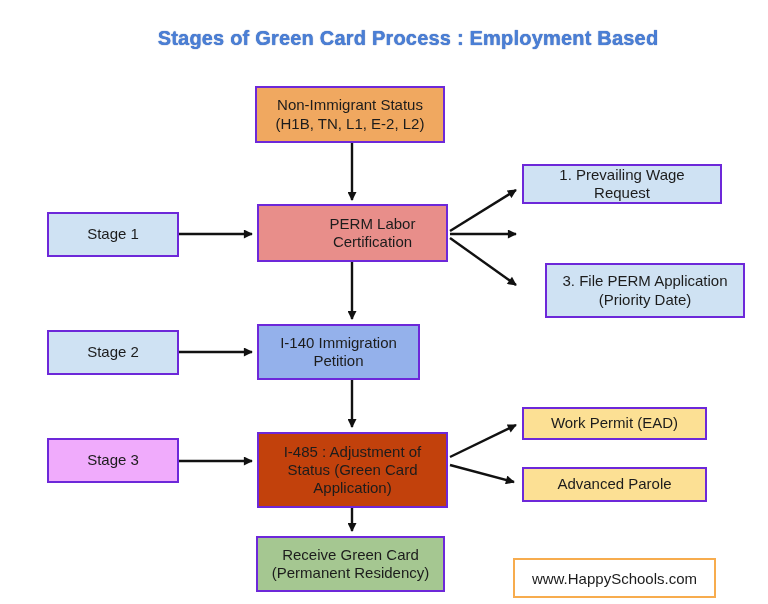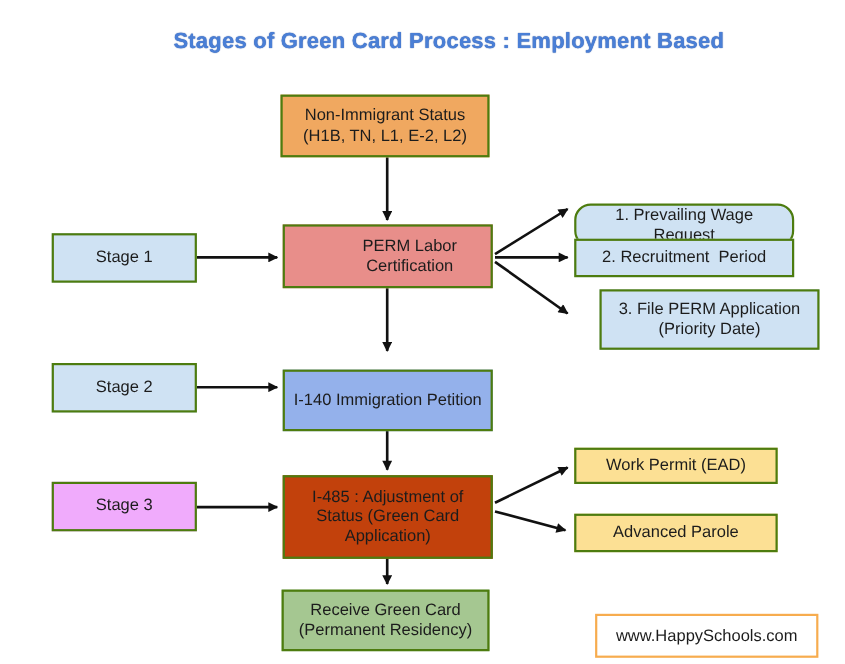--- a/index.html
+++ b/index.html
@@ -19,21 +19,21 @@
     text-align: center;
     font-size: 20px;
     font-weight: bold;
     letter-spacing: 0.2px;
     text-shadow: 0 0 1px #1a4496;
     padding-left: 24px;
   }
   .node {
     position: absolute;
     box-sizing: border-box;
-    border: 2px solid #4d7c0f;
+    border: 2px solid #6d28d9;
     display: flex;
     align-items: center;
     justify-content: center;
     text-align: center;
     white-space: pre-wrap;
     font-size: 15px;
     line-height: 1.22;
     color: #1c1c1c;
     padding: 1px 4px;
   }
@@ -85,42 +85,41 @@
     </g>
   </svg>
 
   <div class="node" style="left: 255px; top: 86px; width: 190px; height: 57px; background: rgb(240, 168, 96);">Non-Immigrant Status
 (H1B, TN, L1, E-2, L2)</div>
 
   <div class="node" style="left: 47px; top: 212px; width: 132px; height: 45px; background: rgb(207, 226, 243);">Stage 1</div>
 
   <div class="node" style="left: 257px; top: 204px; width: 191px; height: 58px; background: rgb(232, 142, 138); padding-left: 44px;">PERM Labor Certification</div>
 
-  <div class="node" style="left: 522px; top: 185px; width: 200px; height: 40px; background: rgb(207, 226, 243); border-radius: 15px;">1. Prevailing Wage
+  <div class="node" style="left: 522px; top: 164px; width: 200px; height: 40px; background: rgb(207, 226, 243);">1. Prevailing Wage
 Request</div>
 
-  <div class="node" style="left: 522px; top: 217px; width: 200px; height: 35px; background: rgb(207, 226, 243);">2. Recruitment  Period</div>
 
   <div class="node" style="left: 545px; top: 263px; width: 200px; height: 55px; background: rgb(207, 226, 243);">3. File PERM Application
 (Priority Date)</div>
 
   <div class="node" style="left: 47px; top: 330px; width: 132px; height: 45px; background: rgb(207, 226, 243);">Stage 2</div>
 
-  <div class="node" style="left: 257px; top: 324px; width: 191px; height: 56px; background: rgb(148, 177, 235); margin-top: 12px;">I-140 Immigration Petition</div>
+  <div class="node" style="left: 257px; top: 324px; width: 163px; height: 56px; background: rgb(148, 177, 235);">I-140 Immigration Petition</div>
 
   <div class="node" style="left: 47px; top: 438px; width: 132px; height: 45px; background: #f0abfc;">Stage 3</div>
 
   <div class="node" style="left: 257px; top: 432px; width: 191px; height: 76px; background: #c2410c;">I-485 : Adjustment of
 Status (Green Card
 Application)</div>
 
   <div class="node" style="left: 522px; top: 407px; width: 185px; height: 33px; background: rgb(252, 224, 148);">Work Permit (EAD)</div>
 
   <div class="node" style="left: 522px; top: 467px; width: 185px; height: 35px; background: rgb(252, 224, 148);">Advanced Parole</div>
 
   <div class="node" style="left: 256px; top: 536px; width: 189px; height: 56px; background: rgb(165, 199, 145);">Receive Green Card
 (Permanent Residency)</div>
 
-  <div class="watermark-box" style="left: 513px; top: 558px; width: 203px; height: 40px; border-color: rgb(247, 172, 78); margin-left: 28px;">
+  <div class="watermark-box" style="left: 513px; top: 558px; width: 203px; height: 40px; border-color: rgb(247, 172, 78);">
     <span>www.HappySchools.com</span>
   </div>
 
 </div>
 
 </body></html>

